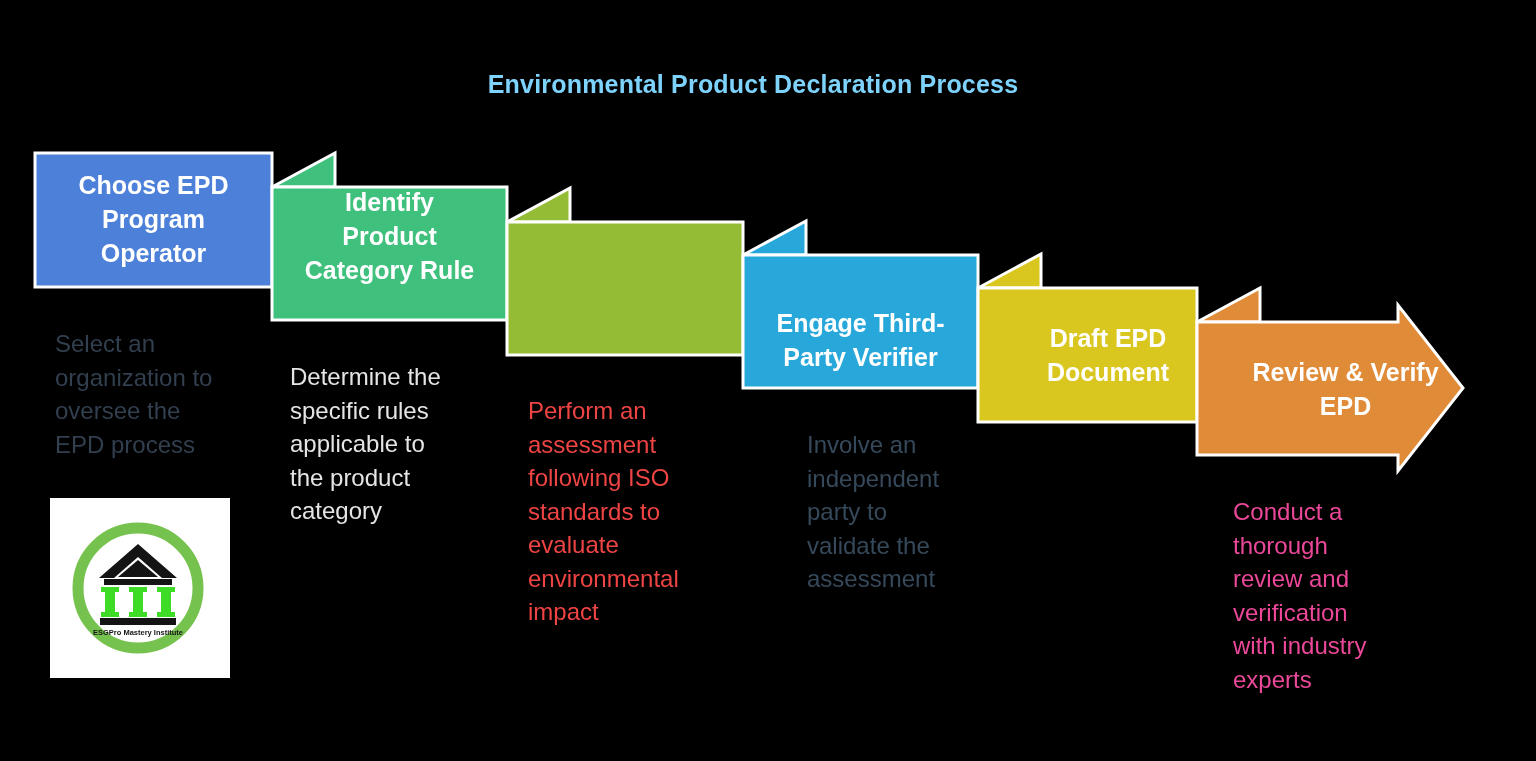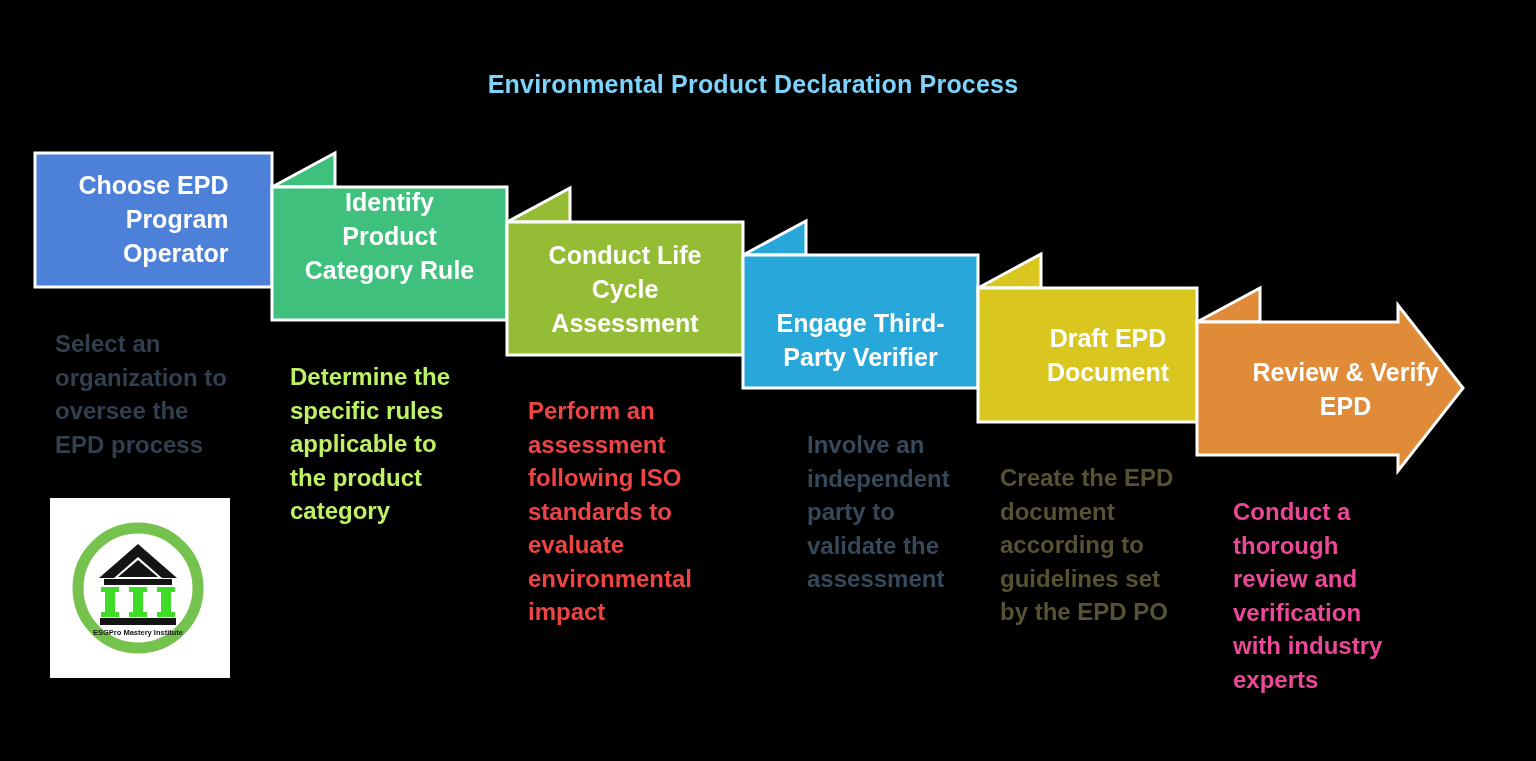--- a/index.html
+++ b/index.html
@@ -11,21 +11,21 @@
     position:absolute;left:0;top:70px;width:1506px;text-align:center;
     font-size:25px;font-weight:bold;letter-spacing:0.2px;
   }
   .ribbon-svg{position:absolute;left:0;top:0;}
   .step-title{
     position:absolute;display:flex;align-items:center;justify-content:center;
     text-align:center;color:#ffffff;font-size:25px;font-weight:bold;
     line-height:34px;white-space:pre-line;
   }
   .step-desc{
-    position:absolute;width:215px;font-size:24px;font-weight:bold;
+    position:absolute;width:215px;font-size:24px;font-weight:normal;
     line-height:33.5px;white-space:pre-line;
   }
   .logo-box{position:absolute;left:50px;top:498px;width:180px;height:180px;}
 </style>
 </head>
 <body>
 
 <div class="canvas">
 
   <div class="diagram-title" style="color: #7dd3fc;">Environmental Product Declaration Process</div>
@@ -45,62 +45,54 @@
       <rect x="743" y="255" width="235" height="133" fill="#28a8da"></rect>
 
       <polygon points="978,288 1041,254 1041,288" fill="#d9c61e"></polygon>
       <rect x="978" y="288" width="219" height="134" fill="#d9c61e"></rect>
 
       <polygon points="1197,322 1260,288 1260,322" fill="#e08b38"></polygon>
       <polygon points="1197,322 1398,322 1398,305 1463,388 1398,471 1398,455 1197,455" fill="#e08b38"></polygon>
     </g>
   </svg>
 
-  <div class="step-title" style="left:35px;top:153px;width:237px;height:131px;text-align:right;">Choose EPD
+  <div class="step-title" style="left:35px;top:153px;width:237px;height:131px;">Choose EPD
 Program
 Operator</div>
   <div class="step-title" style="left:272px;top:187px;width:235px;height:97px;">Identify
 Product
 Category Rule</div>
-  <div class="step-title" style="left:507px;top:222px;width:236px;height:133px;">Conduct Life
-Cycle
-Assessment</div>
   <div class="step-title" style="left:743px;top:255px;width:235px;height:169px;">Engage Third-
 Party Verifier</div>
   <div class="step-title" style="left:978px;top:288px;width:260px;height:134px;">Draft EPD
 Document</div>
   <div class="step-title" style="left:1245px;top:322px;width:201px;height:133px;">Review &amp; Verify
 EPD</div>
 
   <div class="step-desc" style="left: 55px; top: 327px; color: rgb(50, 63, 79);">Select an
 organization to
 oversee the
 EPD process</div>
-  <div class="step-desc" style="left: 290px; top: 360px; color: #bef264;">Determine the
+  <div class="step-desc" style="left: 290px; top: 360px; color: #e5e5e5;">Determine the
 specific rules
 applicable to
 the product
 category</div>
   <div class="step-desc" style="left: 528px; top: 394px; color: #ef4444;">Perform an
 assessment
 following ISO
 standards to
 evaluate
 environmental
 impact</div>
   <div class="step-desc" style="left: 763px; top: 428px; color: rgb(54, 73, 91); margin-left: 44px;">Involve an
 independent
 party to
 validate the
 assessment</div>
-  <div class="step-desc" style="left: 1000px; top: 461px; color: rgb(87, 82, 49);">Create the EPD
-document
-according to
-guidelines set
-by the EPD PO</div>
   <div class="step-desc" style="left: 1233px; top: 495px; color: #ec4899;">Conduct a
 thorough
 review and
 verification
 with industry
 experts</div>
 
   <svg class="logo-box" width="180" height="180" viewBox="0 0 180 180">
     <rect x="0" y="0" width="180" height="180" fill="#ffffff"></rect>
     <circle cx="88" cy="90" r="60" fill="none" stroke-width="11" stroke="#76c24e"></circle>

